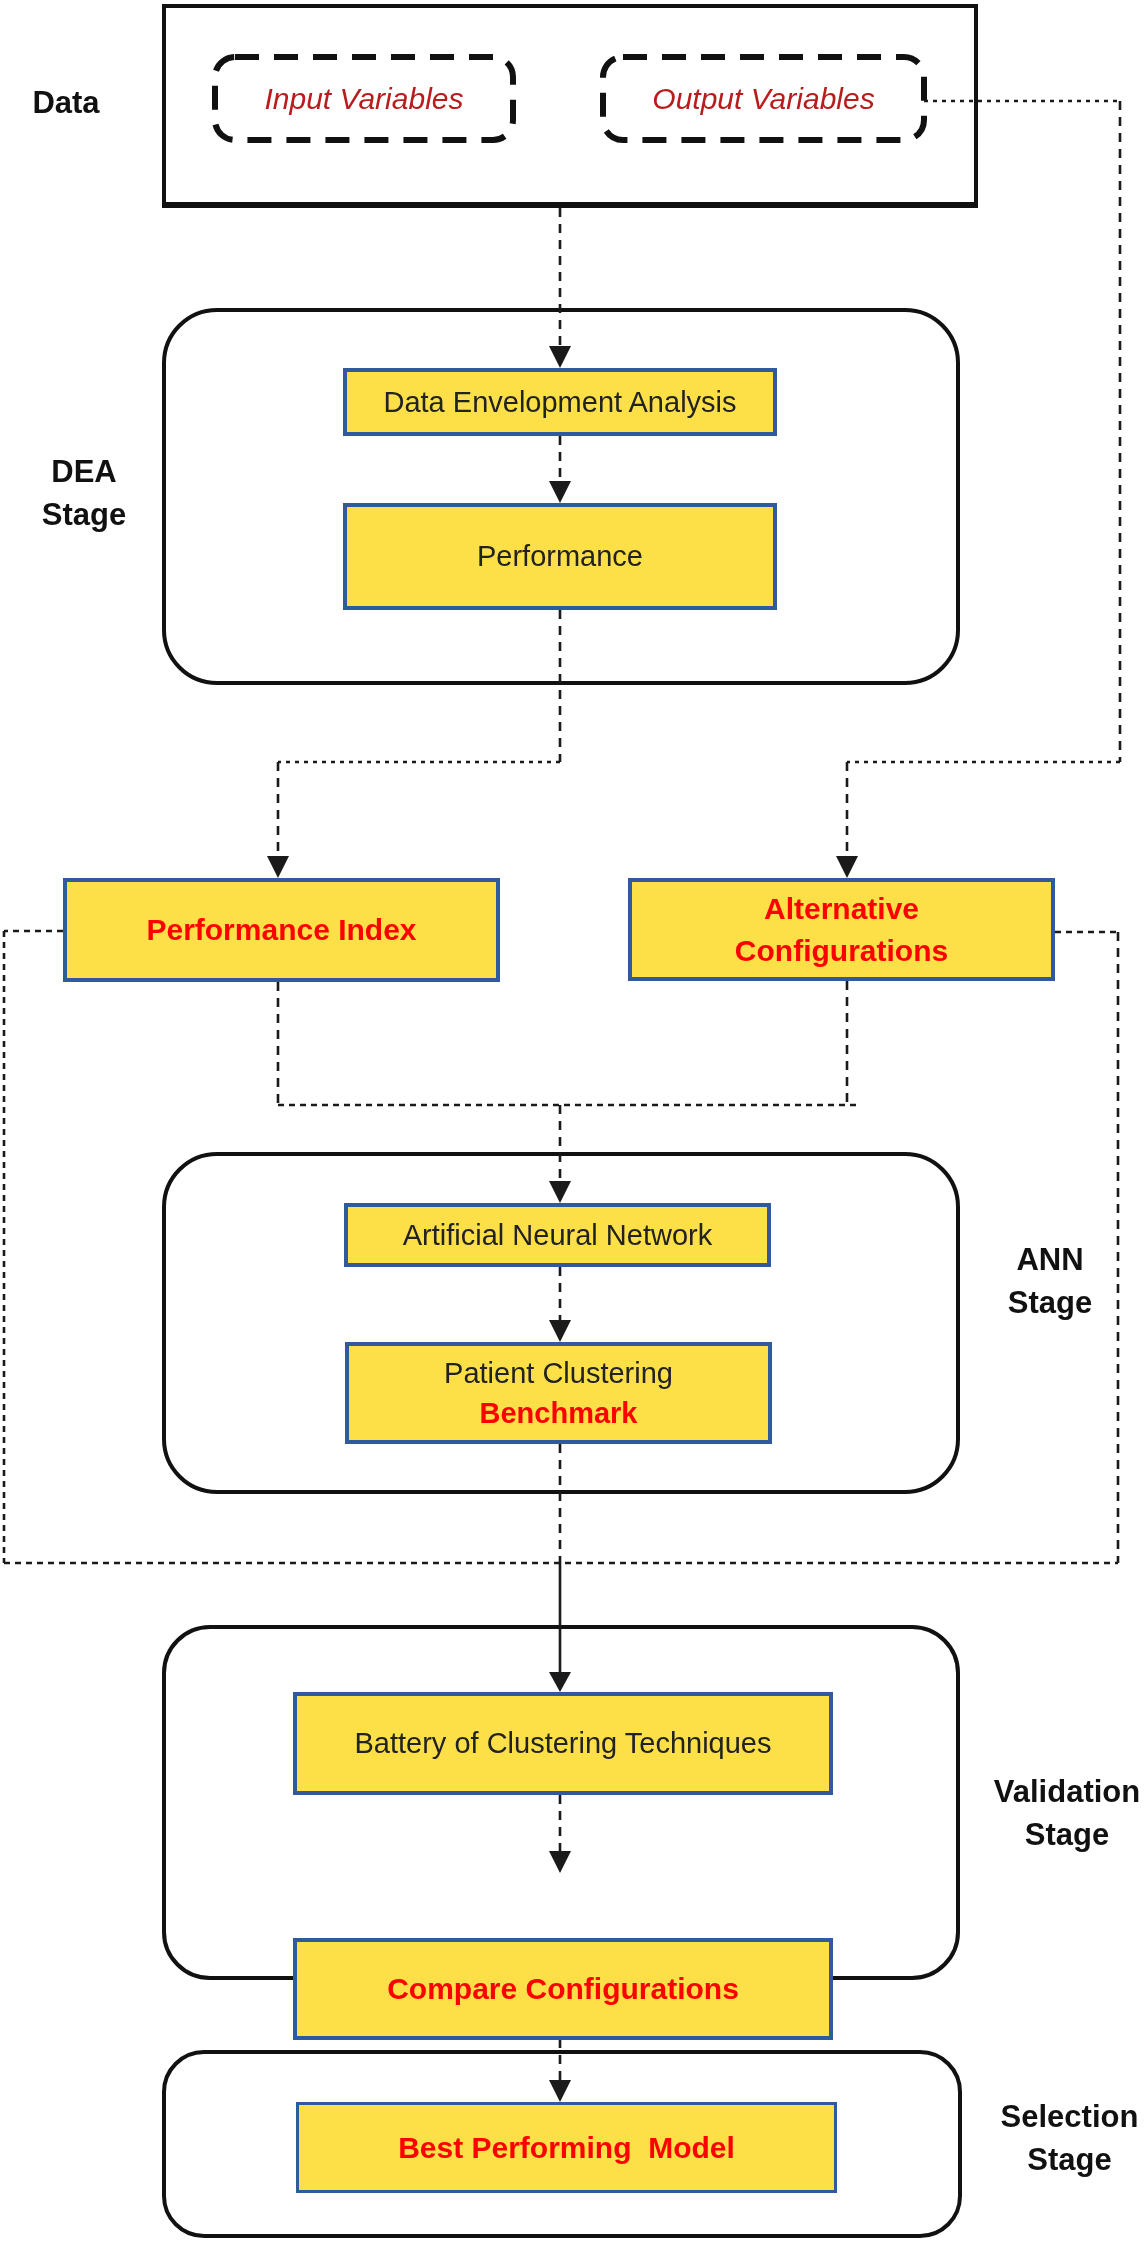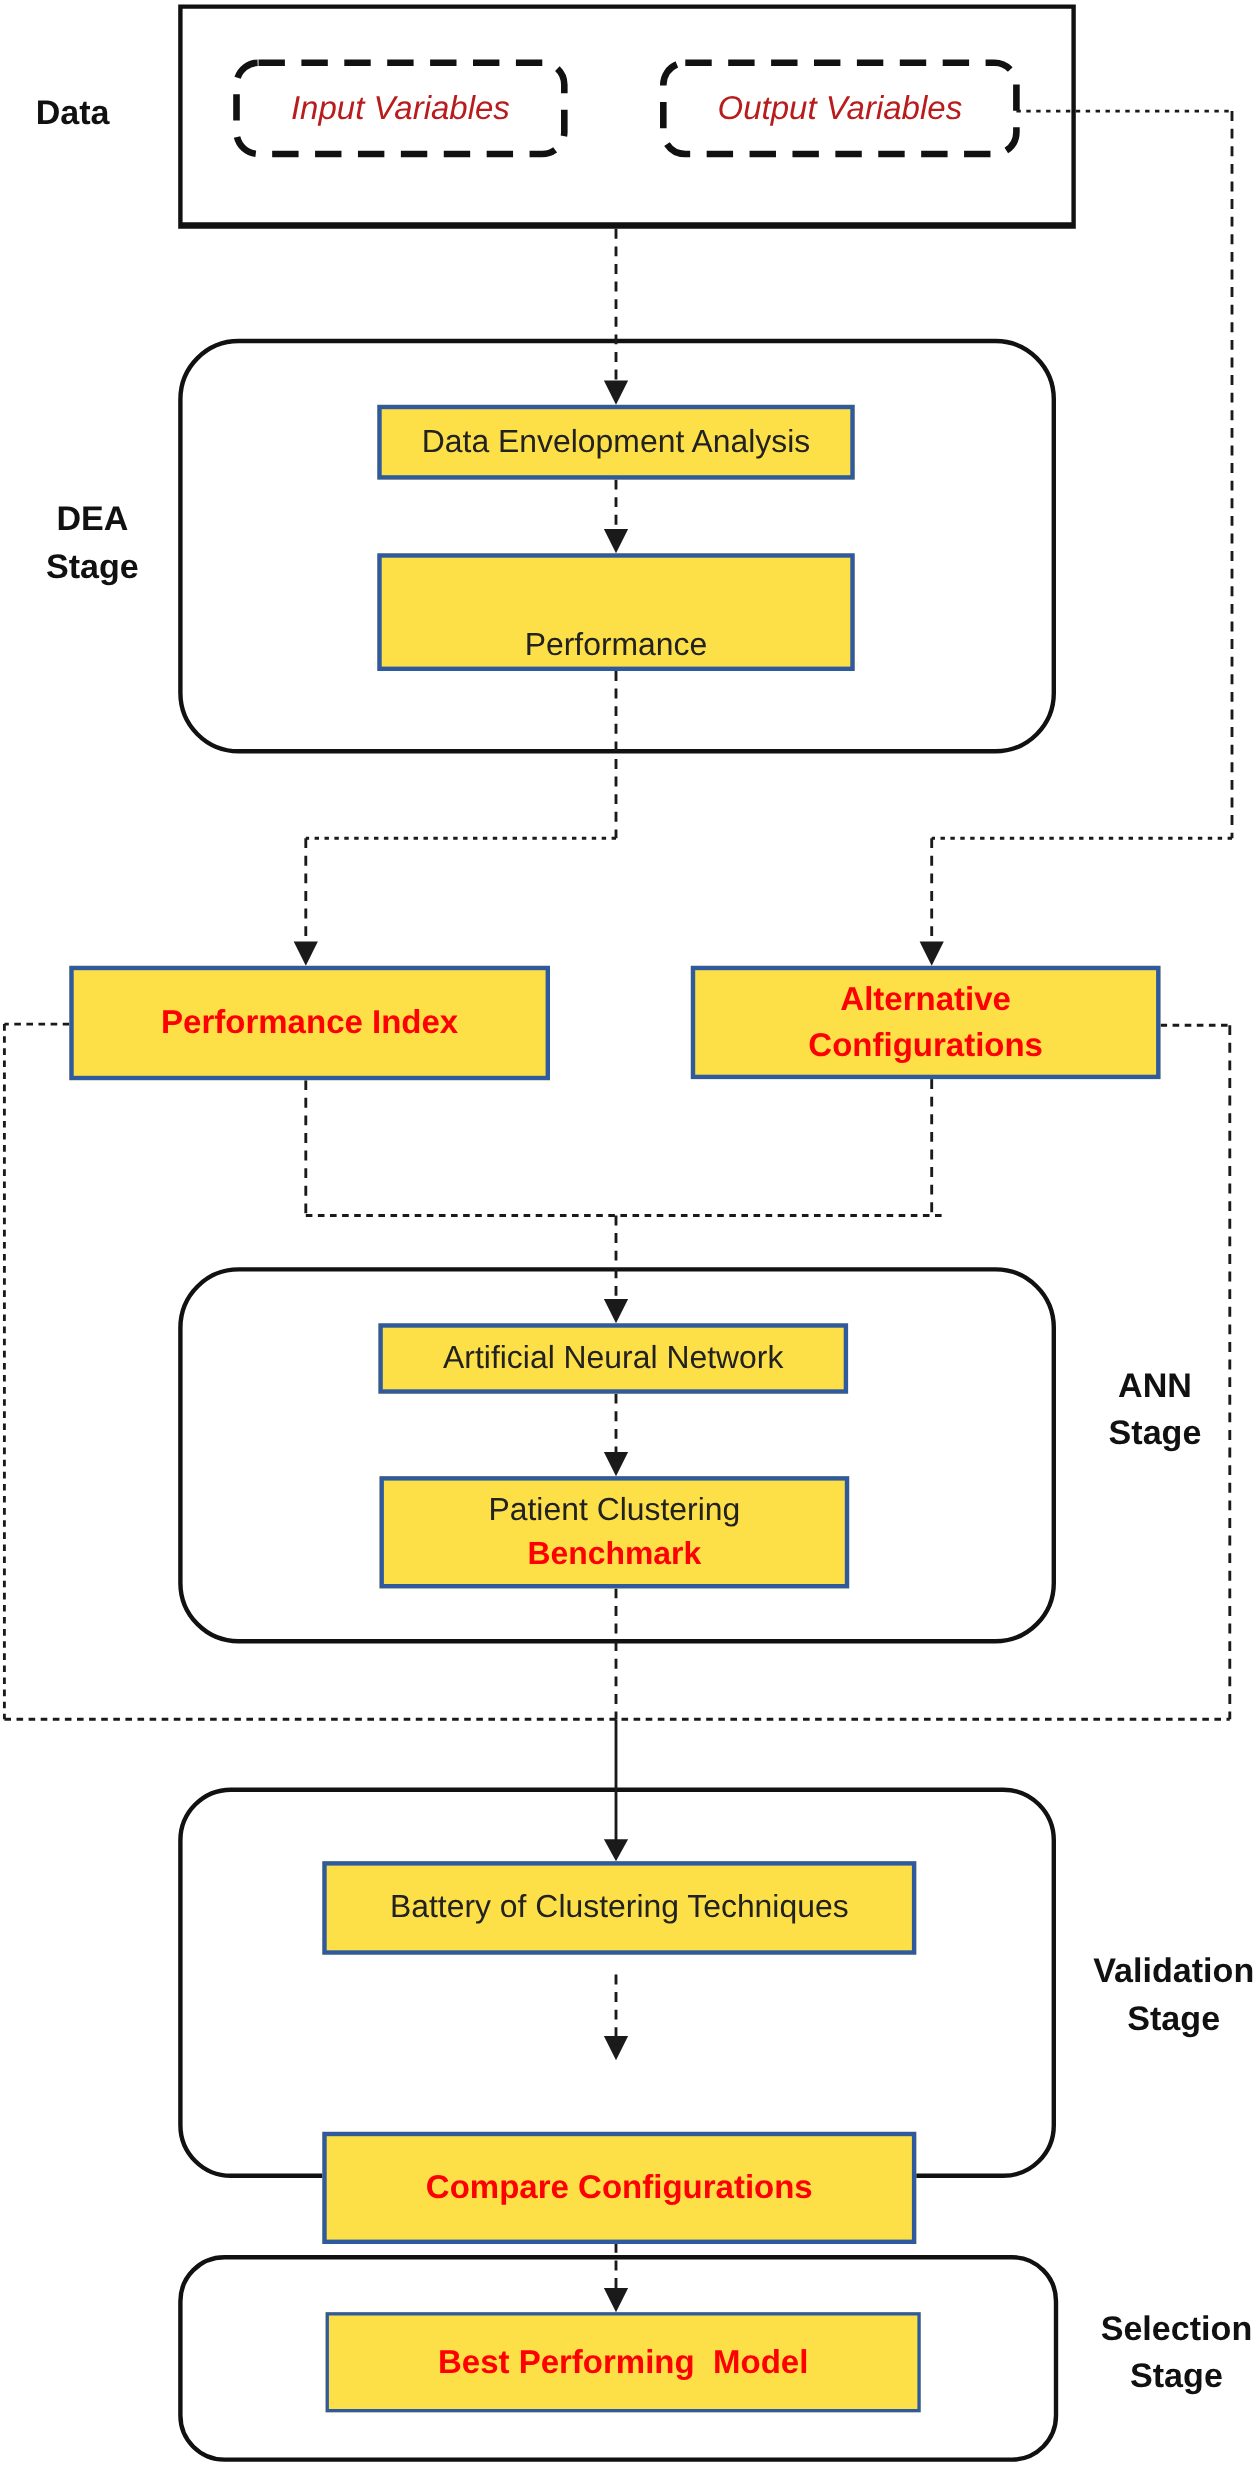--- a/index.html
+++ b/index.html
@@ -177,21 +177,21 @@
     <span>Input Variables</span>
   </div>
   <div class="abs var-label" style="left:603px;top:57px;width:321px;height:83px;">
     <span>Output Variables</span>
   </div>
 
   <div class="abs bluebox" style="left:343px;top:368px;width:434px;height:68px;">
     <span class="t-black">Data Envelopment Analysis</span>
   </div>
 
-  <div class="abs bluebox" style="left:343px;top:503px;width:434px;height:107px;justify-content:flex-end;">
+  <div class="abs bluebox" style="left:343px;top:503px;width:434px;height:107px;">
     <span class="t-black">Performance</span>
   </div>
 
   <div class="abs bluebox" style="left:63px;top:878px;width:437px;height:104px;">
     <span class="t-red-lg">Performance Index</span>
   </div>
 
   <div class="abs bluebox" style="left:628px;top:878px;width:427px;height:103px;">
     <span class="t-red-lg">Alternative</span>
     <span class="t-red-lg">Configurations</span>
@@ -199,21 +199,21 @@
 
   <div class="abs bluebox" style="left:344px;top:1203px;width:427px;height:64px;">
     <span class="t-black">Artificial Neural Network</span>
   </div>
 
   <div class="abs bluebox" style="left:345px;top:1342px;width:427px;height:102px;">
     <span class="t-black">Patient Clustering</span>
     <span class="t-red">Benchmark</span>
   </div>
 
-  <div class="abs bluebox" style="left:293px;top:1692px;width:540px;height:85px;">
+  <div class="abs bluebox" style="left:293px;top:1692px;width:540px;height:103px;">
     <span class="t-black">Battery of Clustering Techniques</span>
   </div>
 
   <div class="abs bluebox" style="left:293px;top:1938px;width:540px;height:102px;">
     <span class="t-red-lg">Compare Configurations</span>
   </div>
 
   <div class="abs bluebox" style="left:296px;top:2102px;width:541px;height:91px;border-width:3px;">
     <span class="t-red-lg">Best Performing  Model</span>
   </div>

